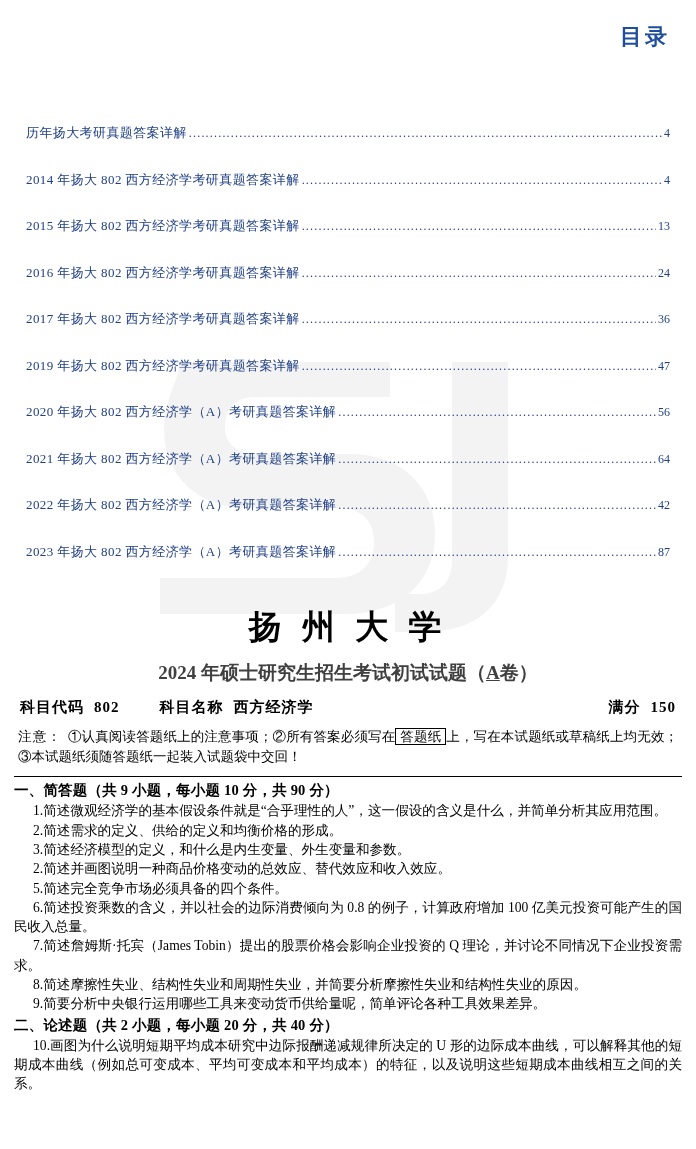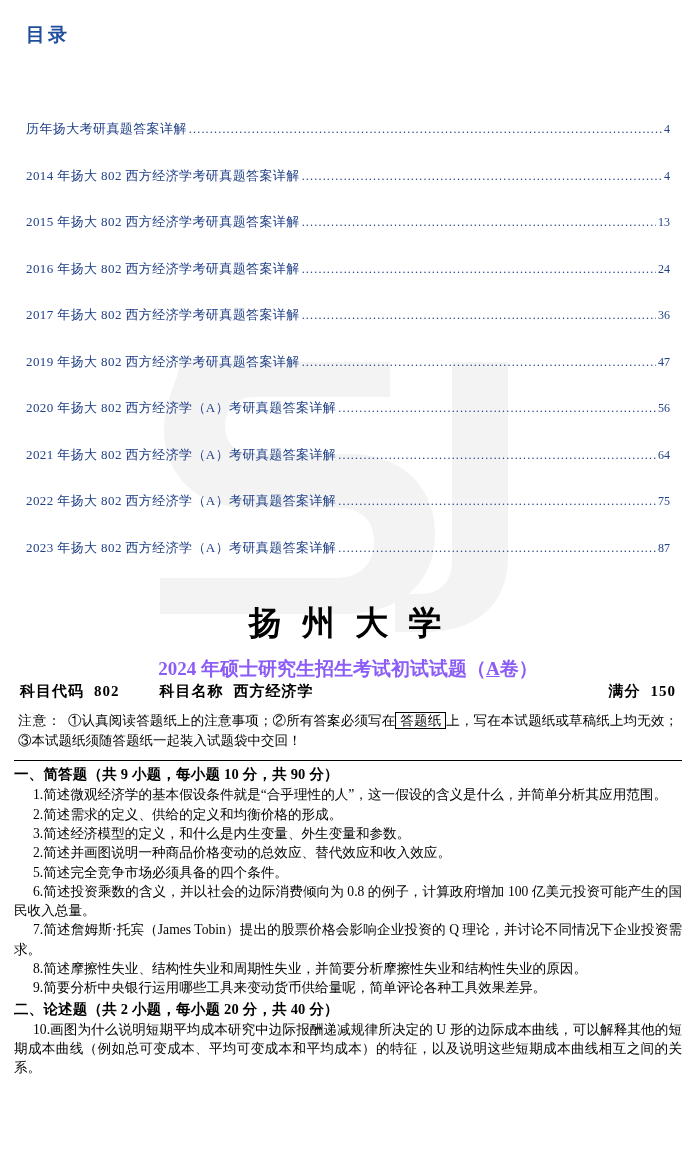--- a/index.html
+++ b/index.html
@@ -31,23 +31,23 @@
     pointer-events: none;
     z-index: 0;
     opacity: 0.30;
   }
   .toc-wrap {
     position: relative;
     z-index: 2;
     padding: 0 26px;
   }
   .toc-title {
-    text-align: left;
+    text-align: right;
     color: #1f4e9c;
-    font-size: 19px;
+    font-size: 22px;
     font-weight: bold;
     letter-spacing: 3px;
     margin-top: 22px;
     margin-bottom: 0;
     font-family: "Liberation Serif", serif;
   }
   .toc-list {
     margin-top: 72px;
   }
   .toc-item {
@@ -89,21 +89,22 @@
     font-size: 33px;
     font-weight: bold;
     letter-spacing: 6px;
     margin-bottom: 10px;
     font-family: "Liberation Serif", serif;
   }
   .exam-title {
     text-align: center;
     font-size: 19px;
     font-weight: bold;
-    color: #8b5cf6;
+    color: #404040;
+    margin-bottom: 12px;
   }
   .exam-title .ul {
     text-decoration: underline;
   }
   .meta-row {
     display: flex;
     align-items: baseline;
     font-size: 15px;
     font-weight: bold;
     padding: 0 6px;
@@ -210,21 +211,21 @@
 
       <div class="toc-item">
         <span class="txt">2021 年扬大 802 西方经济学（A）考研真题答案详解</span>
         <span class="dots">................................................................................................................................................</span>
         <span class="pg">64</span>
       </div>
 
       <div class="toc-item">
         <span class="txt">2022 年扬大 802 西方经济学（A）考研真题答案详解</span>
         <span class="dots">................................................................................................................................................</span>
-        <span class="pg">75</span>
+        <span class="pg">42</span>
       </div>
 
       <div class="toc-item">
         <span class="txt">2023 年扬大 802 西方经济学（A）考研真题答案详解</span>
         <span class="dots">................................................................................................................................................</span>
         <span class="pg">87</span>
       </div>
 
     </div>
   </div>

